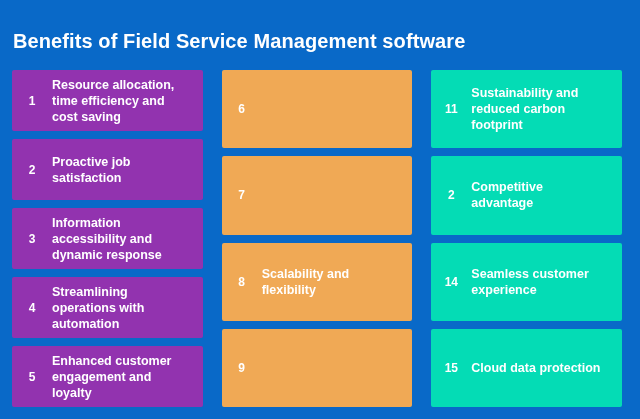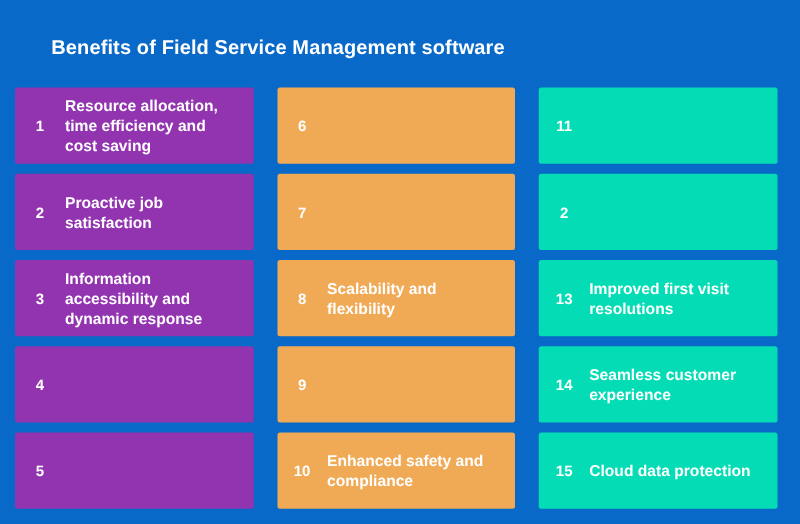--- a/index.html
+++ b/index.html
@@ -18,25 +18,24 @@
   }
   .stage {
     position: relative;
     width: 640px; height: 419px;
     background: var(--background);
   }
   .title {
     position: absolute;
     left: 13px; top: 30px; right: 6px;
     color: var(--text);
-    font-size: 16px;
+    font-size: 20px;
     font-weight: 700;
     letter-spacing: 0.1px;
     white-space: nowrap;
-    margin-left: 28px;
   }
   .grid {
     position: absolute;
     left: 12px; top: 70px;
     width: 610px; height: 337px;
     display: flex;
     gap: 19px;
   }
   .column {
     flex: 1;
@@ -85,56 +84,52 @@
       <div class="card">
         <span class="num">2</span>
         <span class="label">Proactive job satisfaction</span>
       </div>
       <div class="card">
         <span class="num">3</span>
         <span class="label">Information accessibility and dynamic response</span>
       </div>
       <div class="card">
         <span class="num">4</span>
+        <span class="label">Streamlining operations with automation</span>
       </div>
       <div class="card">
         <span class="num">5</span>
+        <span class="label">Enhanced customer engagement and loyalty</span>
       </div>
     </div>
 
     <div class="column orange">
       <div class="card">
         <span class="num">6</span>
       </div>
       <div class="card">
         <span class="num">7</span>
       </div>
       <div class="card">
         <span class="num">8</span>
         <span class="label">Scalability and flexibility</span>
       </div>
       <div class="card">
         <span class="num">9</span>
       </div>
-      <div class="card">
-        <span class="num">10</span>
-        <span class="label">Enhanced safety and compliance</span>
-      </div>
     </div>
 
     <div class="column teal">
       <div class="card">
         <span class="num">11</span>
+        <span class="label">Sustainability and reduced carbon footprint</span>
       </div>
       <div class="card">
         <span class="num">2</span>
-      </div>
-      <div class="card">
-        <span class="num">13</span>
-        <span class="label">Improved first visit resolutions</span>
+        <span class="label">Competitive advantage</span>
       </div>
       <div class="card">
         <span class="num">14</span>
         <span class="label">Seamless customer experience</span>
       </div>
       <div class="card">
         <span class="num">15</span>
         <span class="label">Cloud data protection</span>
       </div>
     </div>

